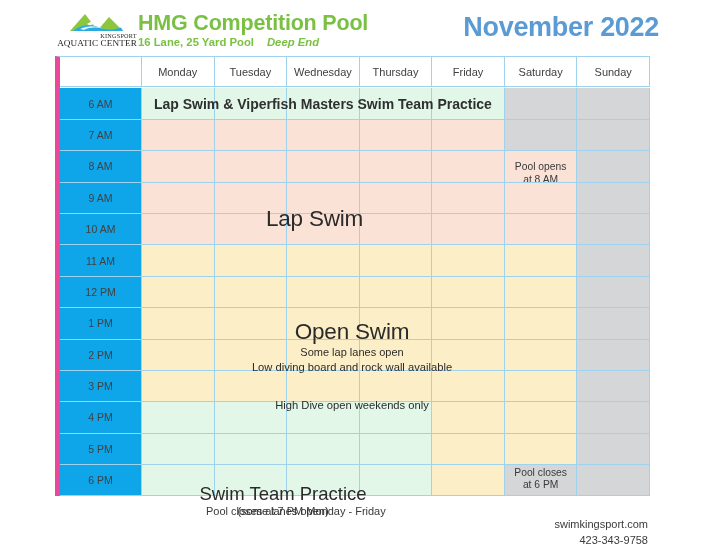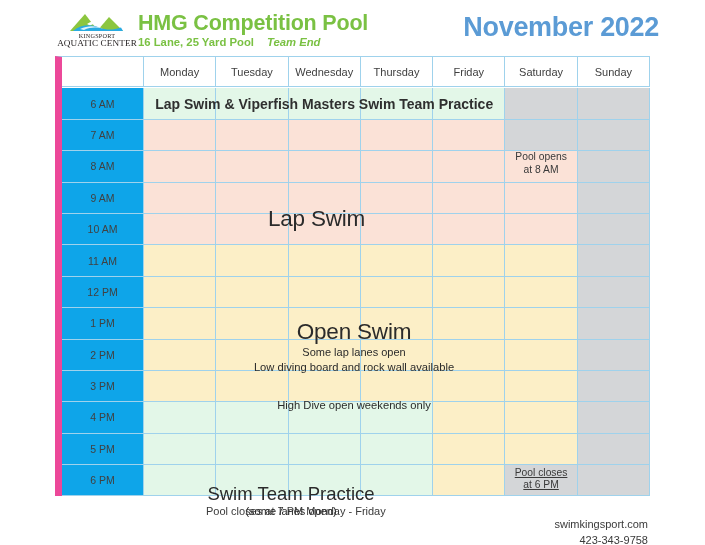--- a/index.html
+++ b/index.html
@@ -25,21 +25,21 @@
     display: flex;
     flex-direction: column;
     align-items: center;
     width: 82px;
     flex: 0 0 82px;
   }
   .logo-mark { width: 58px; height: 22px; display: block; }
   .logo-text {
     font-family: "Liberation Serif", serif;
     color: #231f20;
-    text-align: center;
+    text-align: right;
     line-height: 1.02;
   }
   .logo-text .l1 { display: block; font-size: 6.2px; letter-spacing: .25px; }
   .logo-text .l2 { display: block; font-size: 9.2px; letter-spacing: .1px; }
 
   .title-block { flex: 0 0 auto; }
   .title-main {
     font-size: 21.5px;
     font-weight: bold;
     color: #7ac143;
@@ -65,21 +65,21 @@
     padding-bottom: 6px;
   }
 
   
   .grid-wrap { padding: 0 55px; }
 
   .grid {
     display: grid;
     grid-template-columns: 82px repeat(7, 1fr);
     grid-auto-rows: 31.4px;
-    border-left: 7px solid #ec4899;
+    border-left: 5px solid #ec4899;
     border-top: 1px solid #9fd2ec;
     position: relative;
   }
 
   .cell {
     border-right: 1px solid #9fd2ec;
     border-bottom: 1px solid #9fd2ec;
     font-size: 10.5px;
     color: #3c3c3c;
     display: flex;
@@ -117,21 +117,21 @@
     color: #2b2b2b;
   }
   .lbl-big  { font-size: 22.5px; line-height: 1.1; letter-spacing: -.2px; }
   .lbl-mid  { font-size: 18.5px; line-height: 1.1; }
   .lbl-sm   { font-size: 11px; line-height: 1.35; }
   .lbl-sm2  { font-size: 11.2px; line-height: 1.35; }
 
   #ov-lapswim    { left: 82px;  top: 150px;  width: 345px; }
   #ov-openswim   { left: 82px;  top: 263px;  width: 420px; }
   #ov-highdive   { left: 82px;  top: 341px;  width: 420px; }
-  #ov-swimteam   { left: 82px;  top: 427px;  width: 294px; }
+  #ov-swimteam   { left: 76px;  top: 427px;  width: 294px; }
 
   
   .footer {
     display: flex;
     align-items: flex-start;
     padding: 9px 57px 0 55px;
     flex-direction: column;
   }
   .foot-left {
     font-size: 11px;
@@ -161,21 +161,21 @@
     </svg>
     <span class="logo-text">
       <span class="l1">KINGSPORT</span>
       <span class="l2">AQUATIC CENTER</span>
     </span>
   </div>
 
   <div class="title-block">
     <div class="title-main">HMG Competition Pool</div>
     <div class="title-sub">
-      <span>16 Lane, 25 Yard Pool</span><span class="deep">Team End</span>
+      <span>16 Lane, 25 Yard Pool</span><span class="deep">Deep End</span>
     </div>
   </div>
 
   <div class="month">November 2022</div>
 </div>
 
 <div class="grid-wrap">
   <div class="grid" id="grid">
       <div class="cell hdr"></div>
       <div class="cell hdr">Monday</div>
@@ -202,21 +202,21 @@
       <div class="cell c-peach"></div>
       <div class="cell c-peach"></div>
       <div class="cell c-gray"></div>
       <div class="cell c-gray"></div>
       <div class="cell timecell">8 AM</div>
       <div class="cell c-peach"></div>
       <div class="cell c-peach"></div>
       <div class="cell c-peach"></div>
       <div class="cell c-peach"></div>
       <div class="cell c-peach"></div>
-      <div class="cell c-peach note" style="display: block; padding: 0 3px 0px;">
+      <div class="cell c-peach note" style="display: block; padding: 10px 3px 0px;">
         <div>Pool opens</div>
         <div>at 8 AM</div>
       </div>
       <div class="cell c-gray"></div>
       <div class="cell timecell">9 AM</div>
       <div class="cell c-peach"></div>
       <div class="cell c-peach"></div>
       <div class="cell c-peach"></div>
       <div class="cell c-peach"></div>
       <div class="cell c-peach"></div>
@@ -285,21 +285,21 @@
       <div class="cell c-mint"></div>
       <div class="cell c-yellow"></div>
       <div class="cell c-yellow"></div>
       <div class="cell c-gray"></div>
       <div class="cell timecell">6 PM</div>
       <div class="cell c-mint"></div>
       <div class="cell c-mint"></div>
       <div class="cell c-mint"></div>
       <div class="cell c-mint"></div>
       <div class="cell c-yellow"></div>
-      <div class="cell c-gray note" style="display: block; padding: 2px 3px 0px; text-decoration: underline;">
+      <div class="cell c-gray note" style="display: block; padding: 2px 3px 0px;">
         <div>Pool closes</div>
         <div>at 6 PM</div>
       </div>
       <div class="cell c-gray"></div>
 
     <div class="overlay" id="ov-lapswim">
       <div class="lbl-big">Lap Swim</div>
     </div>
 
     <div class="overlay" id="ov-openswim">

